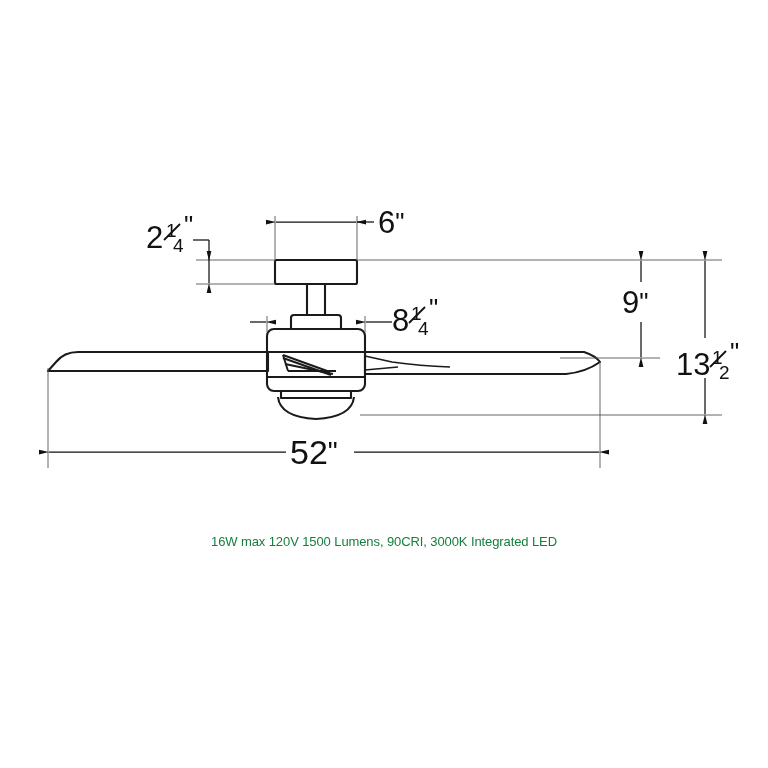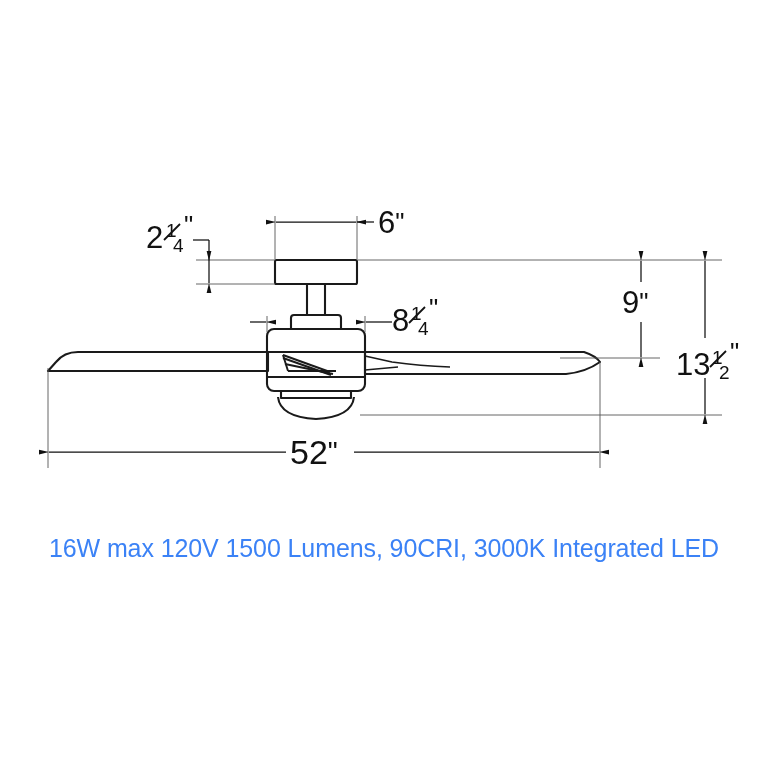--- a/index.html
+++ b/index.html
@@ -17,22 +17,22 @@
   .dim-text{
     font-family:"Liberation Sans", sans-serif;
     font-weight:400;
     fill:#111111;
   }
   .caption{
     position:absolute;
     left:0;right:0;
     top:534px;
     text-align:center;
-    font-size:25px;
-    color:#3b82f6;
+    font-size:13px;
+    color:#15803d;
     letter-spacing:-0.1px;
     font-family:"Liberation Sans", sans-serif;
   }
 </style>
 </head>
 <body>
 
 <div id="stage">
 
   <svg id="drawing" viewBox="0 0 768 768">

